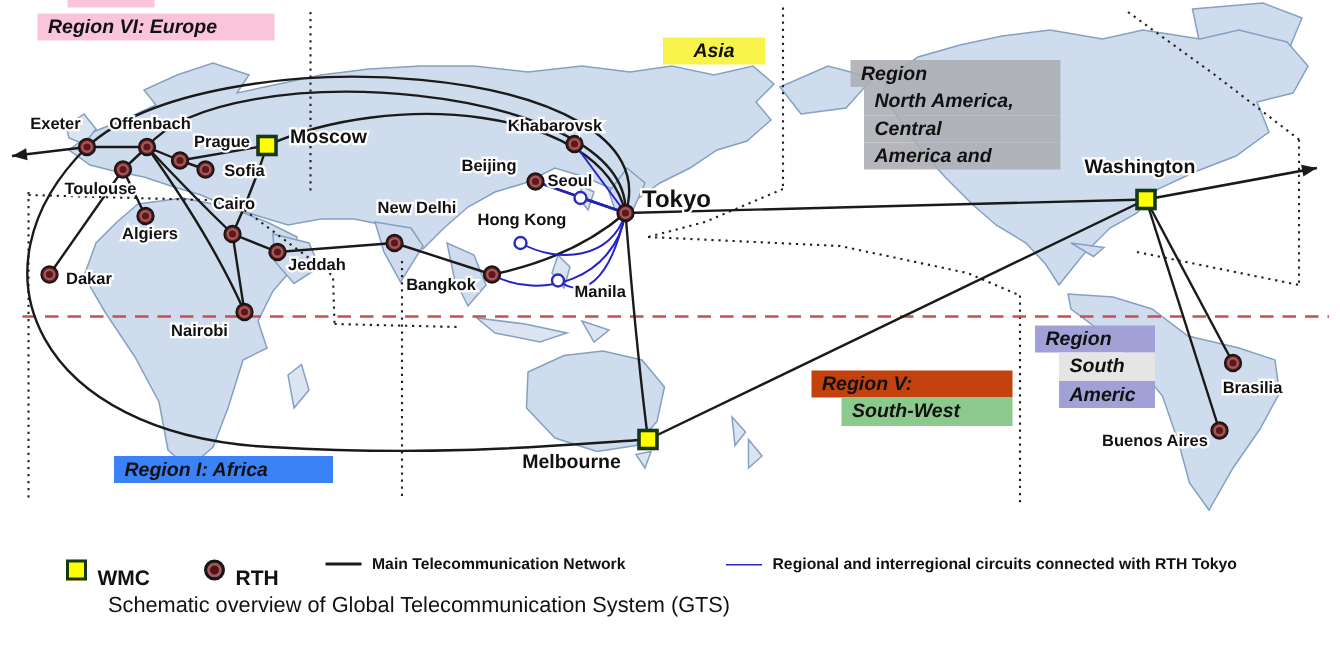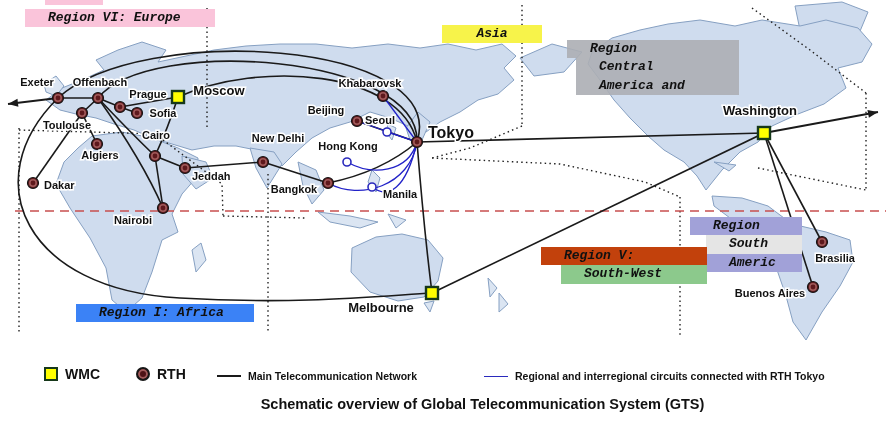--- a/index.html
+++ b/index.html
@@ -1,32 +1,32 @@
 <!DOCTYPE html>
 <html><head>
 <meta charset="utf-8">
 <style>
   html,body{margin:0;padding:0;background:#fff;}
   #stage{position:relative;width:893px;height:434px;background:#fff;overflow:hidden;
          font-family:"Liberation Sans",sans-serif;}
   #mapsvg{position:absolute;left:0;top:0;}
   .region-box{position:absolute;color:#111;font-weight:bold;font-style:italic;
               font-size:13px;line-height:1.25;white-space:nowrap;}
-  .region-box .rline{display:inline-block;padding:1px 23px;font-family:Liberation Mono, monospace;}
+  .region-box .rline{display:inline-block;padding:1px 7px;}
   #legend{position:absolute;left:0;top:362px;width:893px;height:26px;}
   .leg-item{position:absolute;top:4px;display:flex;align-items:center;color:#111;}
   .leg-swatch-wmc{width:10px;height:10px;background:#ffff00;border:2.5px solid #16381a;}
   .leg-swatch-rth{width:10px;height:10px;border-radius:50%;background:#4f1216;
                   border:2px solid #161616;box-shadow:inset 0 0 0 2px #a05a5a;}
   .leg-line{width:24px;height:0;border-top:2.2px solid #1a1a1a;margin-right:7px;}
   .leg-line.blue{border-top:1.8px solid #2a2abd;}
-  .leg-big{font-size:14px;font-weight:bold;margin-left:7px;}
+  .leg-big{font-size:14px;font-weight:bold;margin-left:7px;margin-top:11px;}
   .leg-small{font-size:10.5px;font-weight:bold;}
-  #title{position:absolute;left:0;top:396px;width:893px;text-align:center;
-         padding-left:72px;box-sizing:border-box;font-size:14.5px;font-weight:bold;color:#111;}
+  #title{position:absolute;left:0;top:396px;width:893px;
+         padding-left:72px;box-sizing:border-box;font-size:14.5px;font-weight:normal;color:#111;}
   .land{fill:#cfdcee;stroke:#86a0c2;stroke-width:1;}
   .land2{fill:#dbe5f2;stroke:#86a0c2;stroke-width:1;}
   text.city{font-family:"Liberation Sans",sans-serif;font-weight:bold;fill:#111;
             paint-order:stroke;stroke:#ffffff;stroke-width:3px;}
 </style>
 </head>
 <body>
 
 <div id="stage">
   <svg id="mapsvg" width="893" height="360" viewBox="0 0 893 360">
@@ -179,20 +179,21 @@
 
   <div id="regionboxes">
       <div class="region-box" style="left: 25px; top: 9px;">
         <div><span class="rline" style="background: rgb(250, 196, 218); margin-left: 0px; min-width: 144px;">Region VI: Europe</span></div>
       </div>
       <div class="region-box" style="left: 398px; top: 25px;">
         <div><span class="rline" style="background: rgb(247, 243, 74); margin-left: 44px; min-width: 54px; text-align: center;">Asia</span></div>
       </div>
       <div class="region-box" style="left: 567px; top: 40px;">
         <div><span class="rline" style="background: rgba(172, 174, 180, 0.9); margin-left: 0px; min-width: 126px;">Region</span></div>
+        <div><span class="rline" style="background: rgba(172, 174, 180, 0.9); margin-left: 9px; min-width: 117px;">North America,</span></div>
         <div><span class="rline" style="background: rgba(172, 174, 180, 0.9); margin-left: 9px; min-width: 117px;">Central</span></div>
         <div><span class="rline" style="background: rgba(172, 174, 180, 0.9); margin-left: 9px; min-width: 117px;">America and</span></div>
       </div>
       <div class="region-box" style="left: 690px; top: 217px;">
         <div><span class="rline" style="background: rgb(161, 161, 216); margin-left: 0px; min-width: 66px;">Region</span></div>
         <div><span class="rline" style="background: #e5e5e5; margin-left: 16px; min-width: 50px;">South</span></div>
         <div><span class="rline" style="background: rgb(161, 161, 216); margin-left: 16px; min-width: 50px;">Americ</span></div>
       </div>
       <div class="region-box" style="left: 533px; top: 247px;">
         <div><span class="rline" style="background: #c2410c; margin-left: 8px; min-width: 120px;">Region V:</span></div>

